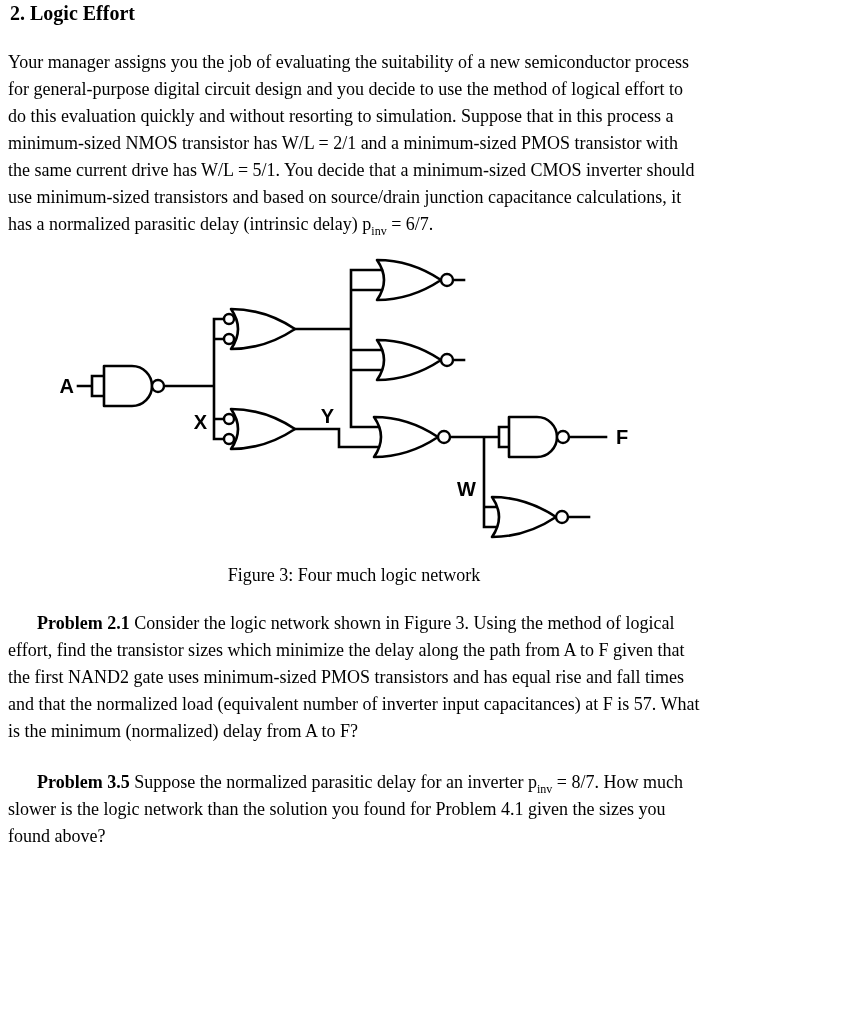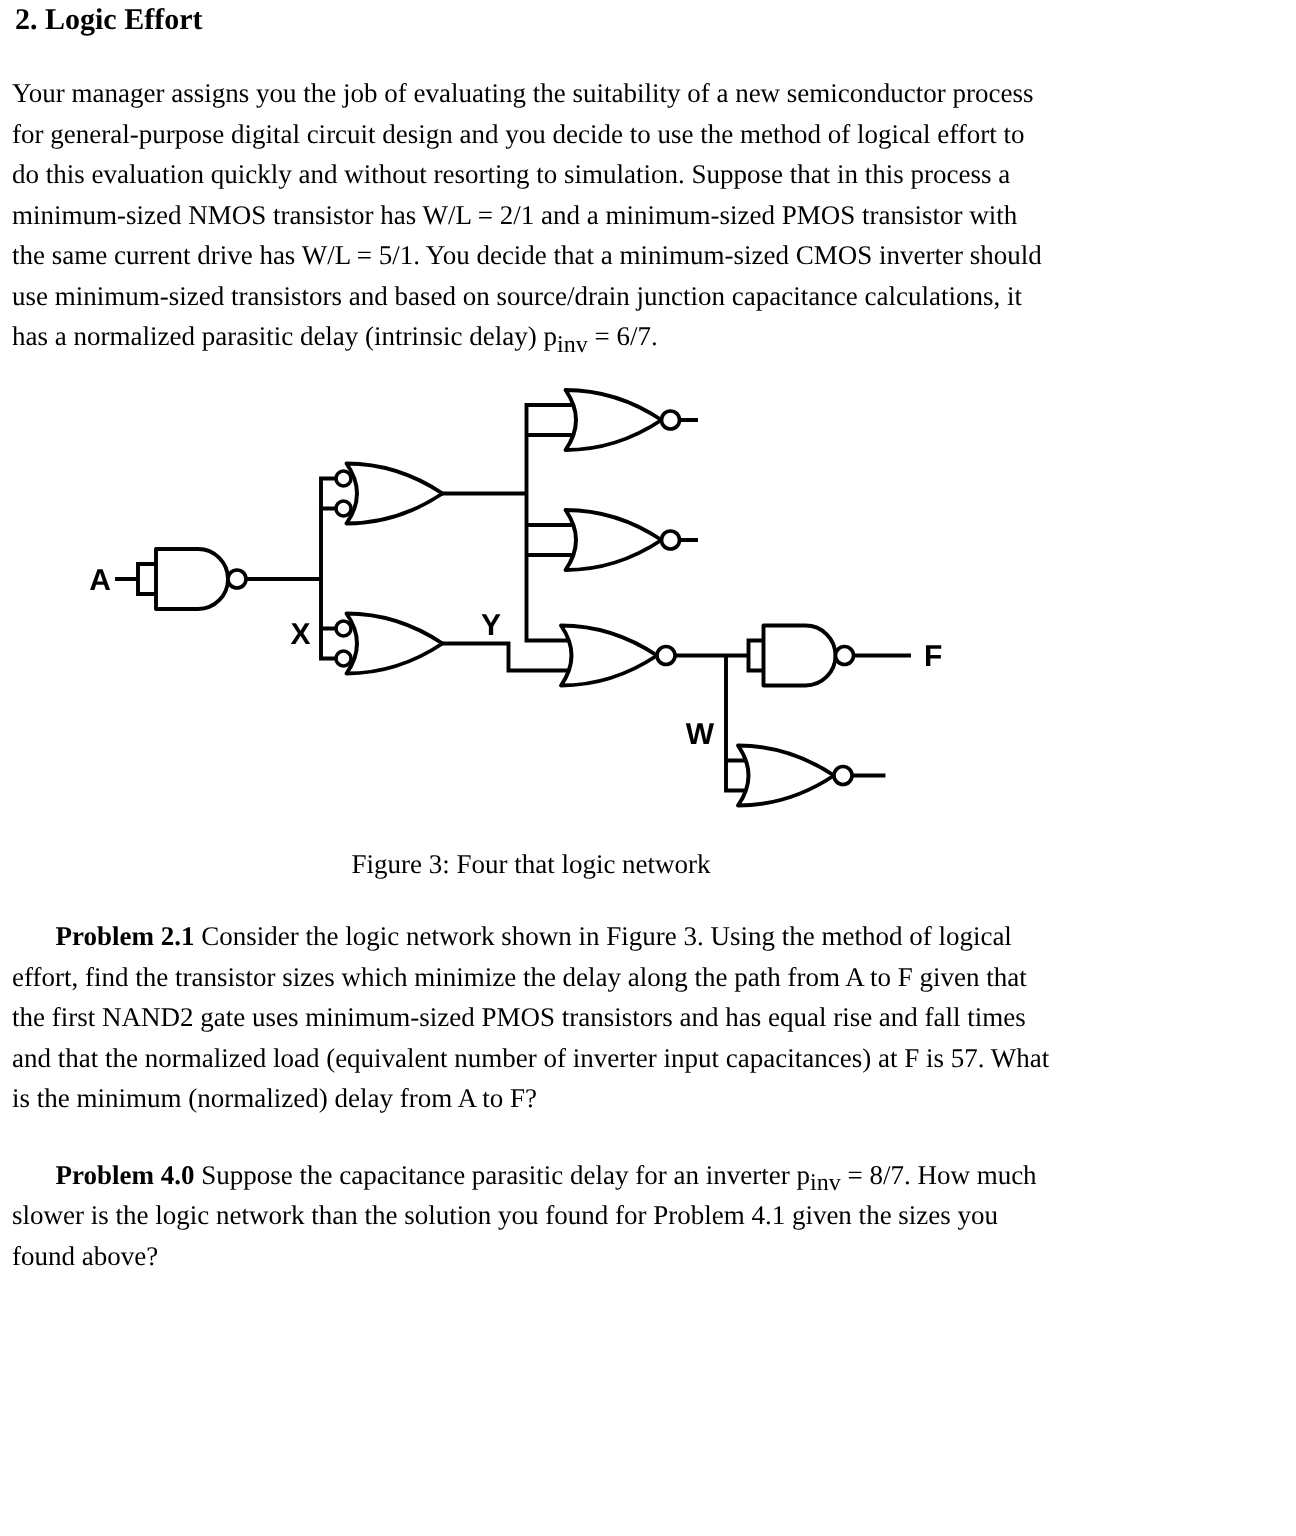--- a/index.html
+++ b/index.html
@@ -17,21 +17,21 @@
     font-weight: bold;
     margin: 2px 0 0 2px;
   }
   .para {
     font-size: 18px;
     line-height: 27px;
     margin: 24px 0 0 0;
     text-align: left;
   }
   .para sub {
-    font-size: 16px;
+    font-size: 12px;
     line-height: 0;
   }
   .lead { font-weight: bold; margin-left: 29px; }
   .figure-wrap {
     margin-top: 14px;
     text-align: center;
   }
   .circuit-svg {
     display: inline-block;
   }
@@ -139,20 +139,20 @@
         <circle class="bubble" cx="518" cy="265" r="6"></circle>
       </g>
 
       <text class="netlabel" x="30" y="141" text-anchor="end">A</text>
       <text class="netlabel" x="163" y="177" text-anchor="end">X</text>
       <text class="netlabel" x="290" y="171" text-anchor="end">Y</text>
       <text class="netlabel" x="432" y="244" text-anchor="end">W</text>
       <text class="netlabel" x="572" y="192" text-anchor="start">F</text>
     </svg>
 
-    <div class="figure-caption">Figure 3: Four that logic network</div>
+    <div class="figure-caption">Figure 3: Four much logic network</div>
   </div>
 
   <p class="para"><span class="lead">Problem 2.1</span><span> Consider the logic network shown in Figure 3. Using the method of logical effort, find the transistor sizes which minimize the delay along the path from A to F given that the first NAND2 gate uses minimum-sized PMOS transistors and has equal rise and fall times and that the normalized load (equivalent number of inverter input capacitances) at F is 57. What is the minimum (normalized) delay from A to F?</span></p>
 
-  <p class="para"><span class="lead">Problem 4.0</span><span> Suppose the capacitance parasitic delay for an inverter p</span><sub>inv</sub><span> = 8/7. How much slower is the logic network than the solution you found for Problem 4.1 given the sizes you found above?</span></p>
+  <p class="para"><span class="lead">Problem 3.5</span><span> Suppose the normalized parasitic delay for an inverter p</span><sub>inv</sub><span> = 8/7. How much slower is the logic network than the solution you found for Problem 4.1 given the sizes you found above?</span></p>
 
 </div>
 
 </body></html>

